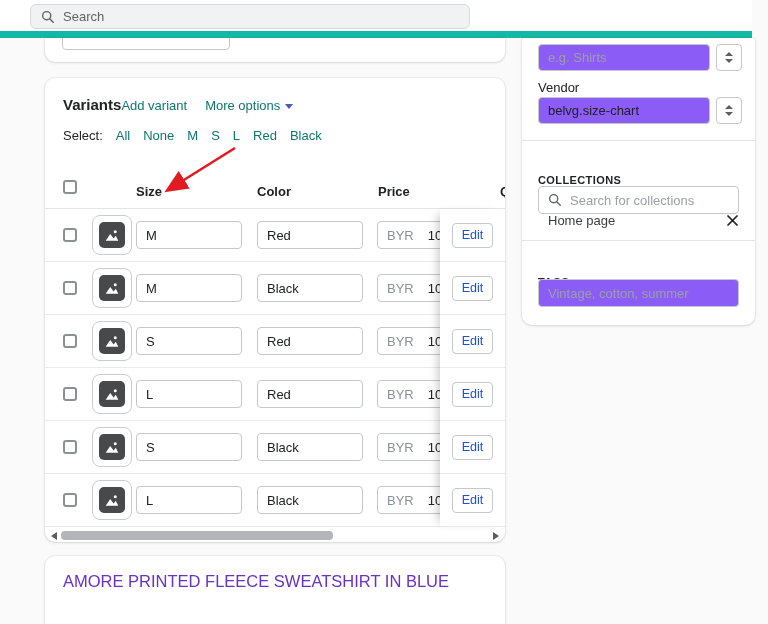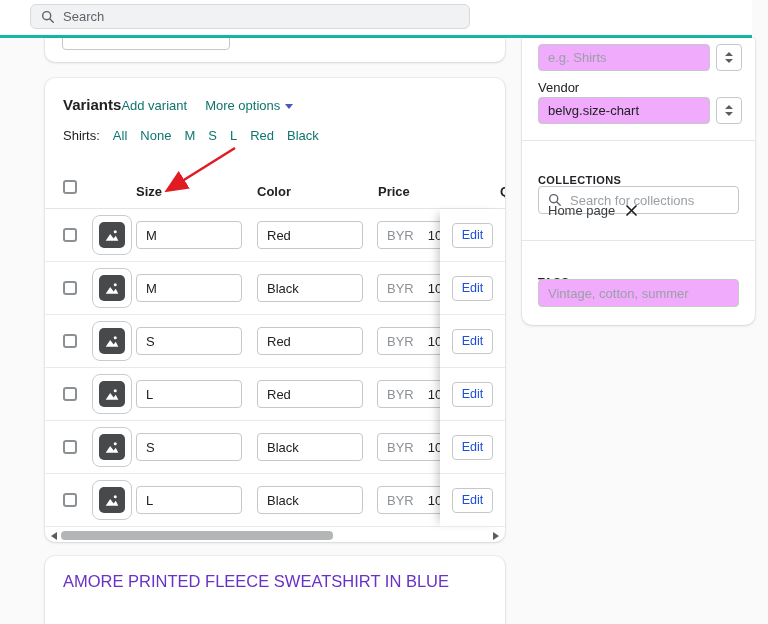--- a/index.html
+++ b/index.html
@@ -1,21 +1,21 @@
 <!DOCTYPE html>
 <html><head>
 <meta charset="utf-8">
 <style>
   * { margin:0; padding:0; box-sizing:border-box; }
   html,body { width:768px; height:624px; overflow:hidden; background:#fafafa;
     font-family:"Liberation Sans", sans-serif; color:#202223; font-size:13px; }
 
   
   .topbar { position:absolute; top:0; left:0; width:752px; height:38px; background:#ffffff;
-    border-bottom:3px solid #14b8a6; }
+    border-bottom:7px solid #14b8a6; }
   .gsearch { position:absolute; left:30px; top:4px; width:440px; height:25px;
     background:#f1f2f3; border:1px solid #d7d9db; border-radius:6px;
     display:flex; align-items:center; gap:8px; padding:0 10px; cursor:text; }
   .gsearch span { color:#5f6368; font-size:13px; }
 
   
   .content { position:absolute; top:38px; left:0; width:768px; height:586px; background:#fafafa; }
   .card { position:absolute; background:#fff; border-radius:10px;
     box-shadow:0 0 0 1px rgba(63,63,68,.05), 0 1px 3px rgba(63,63,68,.15); }
 
@@ -84,24 +84,24 @@
   .sb-input { position:absolute; left:16px; width:172px; height:27px; }
   .stepper { position:absolute; left:194px; width:26px; height:27px; background:#fff;
     border:1px solid #c4c8cb; border-radius:4px; cursor:pointer;
     display:flex; align-items:center; justify-content:center; }
   .sb-label { position:absolute; left:16px; font-size:13px; color:#202223; }
   .sb-divider { position:absolute; left:0; width:233px; border-top:1px solid #e4e5e7; }
   .sb-heading { position:absolute; left:16px; font-size:11px; font-weight:bold; letter-spacing:.4px; color:#1f2124;margin-top:20px; }
   .sb-search { position:absolute; left:16px; width:201px; height:28px; gap:8px; }
   .sb-search .ph { color:#9aa0a5; }
   input.native { border:1px solid #c4c8cb; border-radius:4px; padding:0 9px; font-size:13px;
-    color:#202223; font-family:"Liberation Sans", sans-serif; outline:none; width:100%; height:100%; background:#f0abfc; }
+    color:#202223; font-family:"Liberation Sans", sans-serif; outline:none; width:100%; height:100%; background:#8b5cf6; }
   input.native::placeholder { color:#9aa0a5; opacity:1; }
-  .collection-row { position:absolute; left:16px; top:161px; width:201px; height:22px;
-    display:flex; justify-content:flex-start; align-items:center; }
+  .collection-row { position:absolute; left:16px; top:171px; width:201px; height:22px;
+    display:flex; justify-content:space-between; align-items:center; }
   .collection-row span { font-size:13px; color:#3a3d40; padding-left:10px; }
   .xbtn { cursor:pointer; display:flex; align-items:center; }
 </style>
 </head>
 <body>
 
 <div class="topbar">
   <div class="gsearch">
     <svg width="14" height="14" viewBox="0 0 16 16">
       <circle cx="6.5" cy="6.5" r="4.6" fill="none" stroke="#5f6368" stroke-width="1.6"></circle>
@@ -120,21 +120,21 @@
   <div class="card variants-card">
     <div class="vhead">
       <h2>Variants</h2>
       <div class="vlinks">
         <a class="lnk">Add variant</a>
         <a class="lnk"><span>More options</span><span class="caret"></span></a>
       </div>
     </div>
 
     <div class="select-row">
-      <span class="sel-label">Shirts:</span>
+      <span class="sel-label">Select:</span>
       <span id="select-links" style="display:flex; gap:13px;">
           <a class="lnk">All</a>
           <a class="lnk">None</a>
           <a class="lnk">M</a>
           <a class="lnk">S</a>
           <a class="lnk">L</a>
           <a class="lnk">Red</a>
           <a class="lnk">Black</a>
         </span>
     </div>

